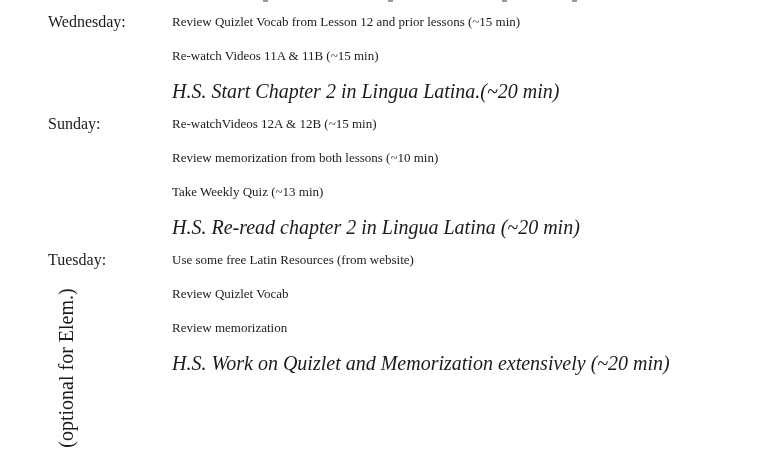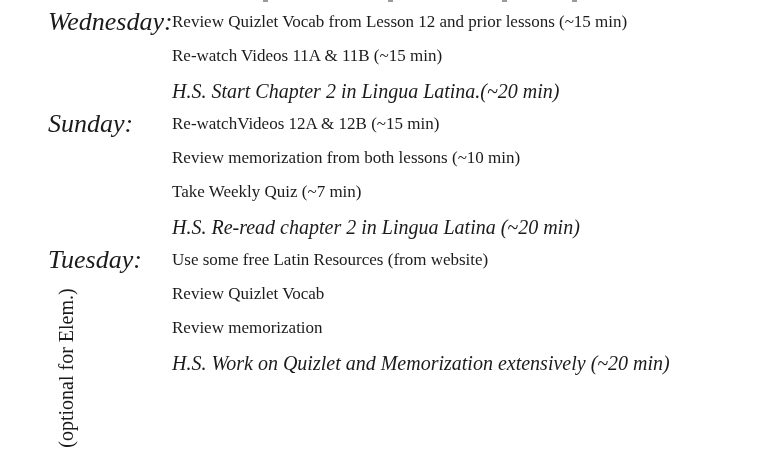--- a/index.html
+++ b/index.html
@@ -19,29 +19,28 @@
   .row {
     position: absolute;
     left: 0;
     height: 24px;
     white-space: nowrap;
   }
   .day-label {
     position: absolute;
     left: 48px;
     top: 0;
-    font-size: 26px;
+    font-size: 16px;
     line-height: 22px;
-    font-style: italic;
   }
   .task-text {
     position: absolute;
     left: 172px;
     top: 0;
-    font-size: 17px;
+    font-size: 13px;
     line-height: 22px;
   }
   .task-text.italic {
     font-style: italic;
     font-size: 20px;
     top: 1px;
   }
   .side-note {
     position: absolute;
     left: -19px;
@@ -91,21 +90,21 @@
   <div class="row" style="top:113px">
     <span class="day-label">Sunday:</span>
     <span class="task-text">Re-watchVideos 12A &amp; 12B (~15 min)</span>
   </div>
 
   <div class="row" style="top:147px">
     <span class="task-text">Review memorization from both lessons (~10 min)</span>
   </div>
 
   <div class="row" style="top:181px">
-    <span class="task-text">Take Weekly Quiz (~7 min)</span>
+    <span class="task-text">Take Weekly Quiz (~13 min)</span>
   </div>
 
   <div class="row" style="top:215px">
     <span class="task-text italic">H.S. Re-read chapter 2 in Lingua Latina (~20 min)</span>
   </div>
 
   <div class="row" style="top:249px">
     <span class="day-label">Tuesday:</span>
     <span class="task-text">Use some free Latin Resources (from website)</span>
   </div>

